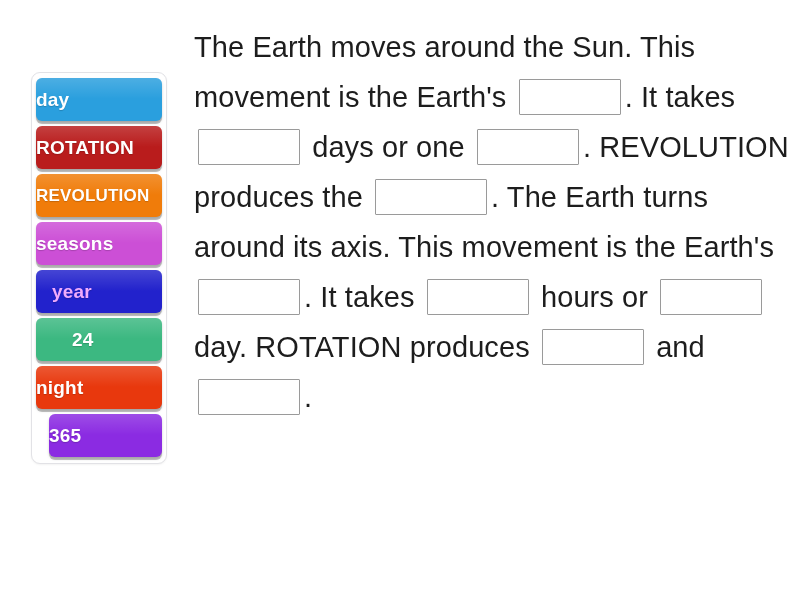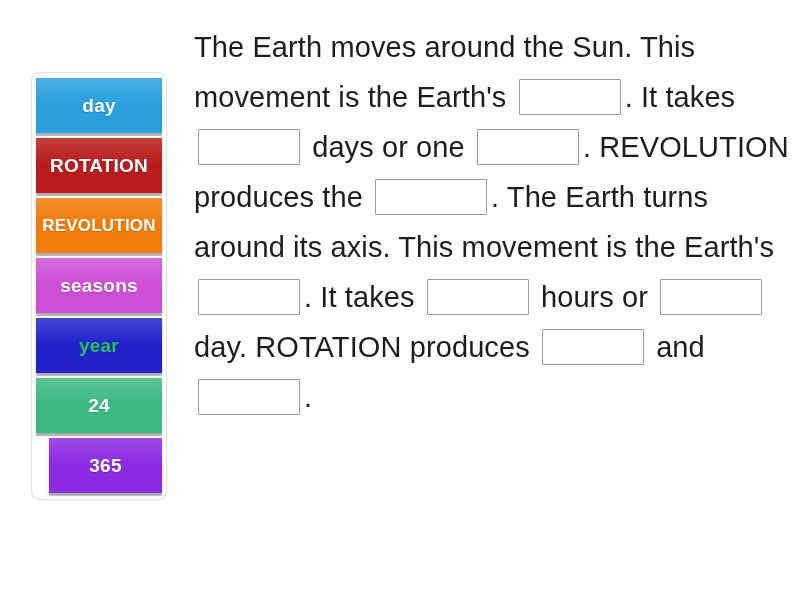--- a/index.html
+++ b/index.html
@@ -30,24 +30,23 @@
     background: #ffffff;
     border: 1px solid #e2e2e6;
     border-radius: 9px;
     padding: 5px 4px 6px 4px;
     box-shadow: 0 1px 2px rgba(0,0,0,0.05);
   }
   .tile {
     position: relative;
     display: flex;
     align-items: center;
-    justify-content: center;
-    height: 55px;
+    height: 43px;
     margin: 0 0 5px 0;
-    border-radius: 0;
+    border-radius: 6px;
     color: #ffffff;
     font-weight: bold;
     font-size: 19px;
     letter-spacing: 0.2px;
     text-align: center;
     line-height: 1;
     user-select: none;
     cursor: grab;
     box-shadow: 0 3px 0 rgba(0,0,0,0.22), 0 2px 3px rgba(0,0,0,0.18);
     text-shadow: 0 1px 1px rgba(0,0,0,0.18);
@@ -111,25 +110,28 @@
       </div>
       <div class="tile" style="background: #b91c1c; color: rgb(255, 255, 255);">
         <span>ROTATION</span>
       </div>
       <div class="tile small" style="background: rgb(240, 124, 10); color: rgb(255, 255, 255);">
         <span>REVOLUTION</span>
       </div>
       <div class="tile" style="background: rgb(204, 79, 214); color: rgb(255, 255, 255);">
         <span>seasons</span>
       </div>
-      <div class="tile" style="background: rgb(34, 34, 204); color: #22c55e;">
+      <div class="tile" style="background: rgb(34, 34, 204); color: #f0abfc; padding-left: 16px;">
         <span>year</span>
       </div>
-      <div class="tile" style="background: rgb(60, 184, 129); color: rgb(255, 255, 255);">
+      <div class="tile" style="background: rgb(60, 184, 129); color: rgb(255, 255, 255); padding-left: 36px;">
         <span>24</span>
+      </div>
+      <div class="tile" style="background: rgb(232, 56, 13); color: rgb(255, 255, 255);">
+        <span>night</span>
       </div>
       <div class="tile" style="background: rgb(139, 43, 226); color: rgb(255, 255, 255); margin-left: 13px;">
         <span>365</span>
       </div>
     </div>
 
   <div id="passage"><span class="seg">The Earth moves around the Sun. This movement is the Earth's </span><span class="blank" style="border-color: rgb(154, 154, 154);"></span><span class="seg">. It takes </span><span class="blank" style="border-color: rgb(154, 154, 154);"></span><span class="seg"> days or one </span><span class="blank" style="border-color: rgb(154, 154, 154);"></span><span class="seg">. REVOLUTION produces the </span><span class="blank wide" style="border-color: rgb(154, 154, 154);"></span><span class="seg">. The Earth turns around its axis. This movement is the Earth's </span><span class="blank" style="border-color: rgb(154, 154, 154);"></span><span class="seg">. It takes </span><span class="blank" style="border-color: rgb(154, 154, 154);"></span><span class="seg"> hours or </span><span class="blank" style="border-color: rgb(154, 154, 154);"></span><span class="seg"> day. ROTATION produces </span><span class="blank" style="border-color: rgb(154, 154, 154);"></span><span class="seg"> and </span><span class="blank" style="border-color: rgb(154, 154, 154);"></span><span class="seg">.</span></div>
 
 </div>
 

